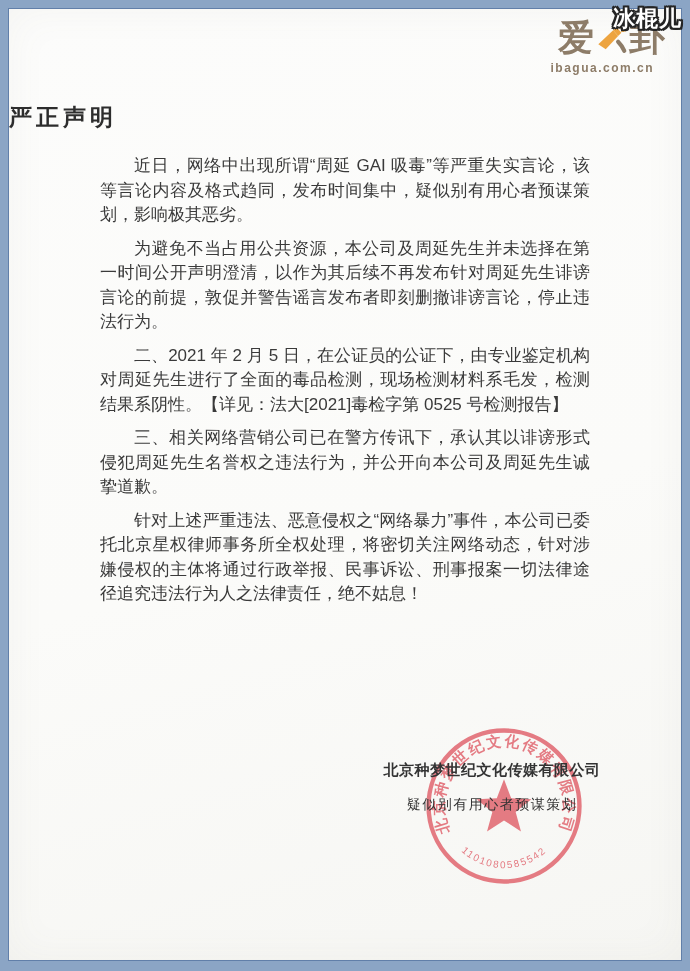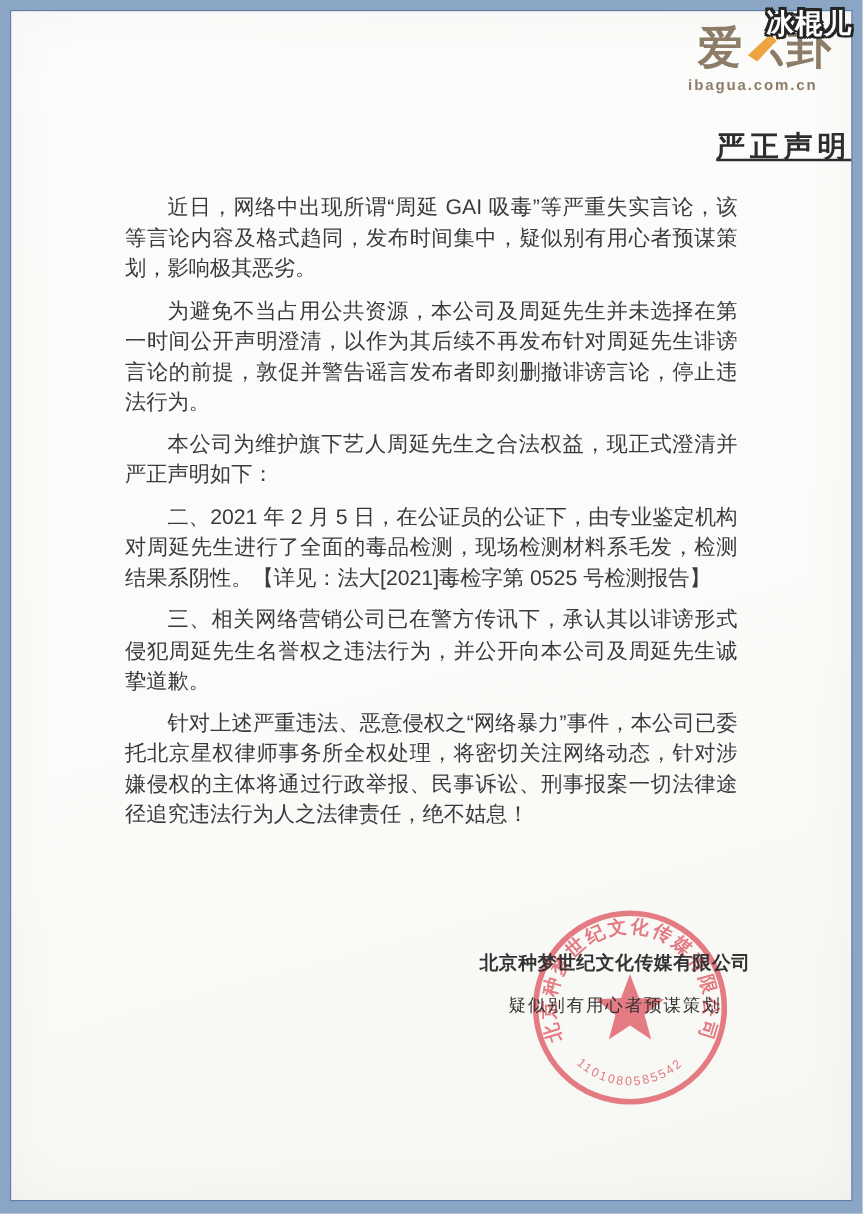--- a/index.html
+++ b/index.html
@@ -27,26 +27,25 @@
 
   .paper {
     position: absolute;
     left: 9px; top: 9px; right: 9px; bottom: 11px;
     background: linear-gradient(165deg, #fcfcfb 0%, var(--paper) 55%, #f6f6f3 100%);
     box-shadow: 0 0 0 1px var(--frame-edge), inset 0 0 40px rgba(120,120,110,0.06);
   }
 
   .doc-title {
     margin: 93px 0 21px 0;
-    text-align: right;
+    text-align: left;
     font-size: 23px;
     font-weight: 700;
     letter-spacing: 4px;
     color: #2d2d2d;
-    text-decoration: underline;
   }
 
   .doc-body {
     padding: 0 91px;
     font-size: 17px;
     line-height: 24.5px;
     text-align: justify;
     color: var(--text);
   }
   .doc-body p {
@@ -142,21 +141,20 @@
 
 <div class="page">
 
   <div class="paper">
 
     <h1 class="doc-title">严正声明</h1>
 
     <div class="doc-body">
       <p>近日，网络中出现所谓“周延 GAI 吸毒”等严重失实言论，该等言论内容及格式趋同，发布时间集中，疑似别有用心者预谋策划，影响极其恶劣。</p>
       <p>为避免不当占用公共资源，本公司及周延先生并未选择在第一时间公开声明澄清，以作为其后续不再发布针对周延先生诽谤言论的前提，敦促并警告谣言发布者即刻删撤诽谤言论，停止违法行为。</p>
-      <p>本公司为维护旗下艺人周延先生之合法权益，现正式澄清并严正声明如下：</p>
       <p>二、2021 年 2 月 5 日，在公证员的公证下，由专业鉴定机构对周延先生进行了全面的毒品检测，现场检测材料系毛发，检测结果系阴性。【详见：法大[2021]毒检字第 0525 号检测报告】</p>
       <p>三、相关网络营销公司已在警方传讯下，承认其以诽谤形式侵犯周延先生名誉权之违法行为，并公开向本公司及周延先生诚挚道歉。</p>
       <p>针对上述严重违法、恶意侵权之“网络暴力”事件，本公司已委托北京星权律师事务所全权处理，将密切关注网络动态，针对涉嫌侵权的主体将通过行政举报、民事诉讼、刑事报案一切法律途径追究违法行为人之法律责任，绝不姑息！</p>
     </div>
 
     <svg class="seal" viewBox="0 0 146 146">
       <circle cx="73" cy="73" r="68" fill="none" stroke="var(--seal-red)" stroke-width="4"></circle>
       <path id="sealArc" d="M 26.2,100 A 54,54 0 1 1 119.8,100" fill="none"></path>
       <path id="sealNum" d="M 22.2,96.7 A 56,56 0 0 0 123.8,96.7" fill="none"></path>
       <text class="arc-text" text-anchor="middle">

